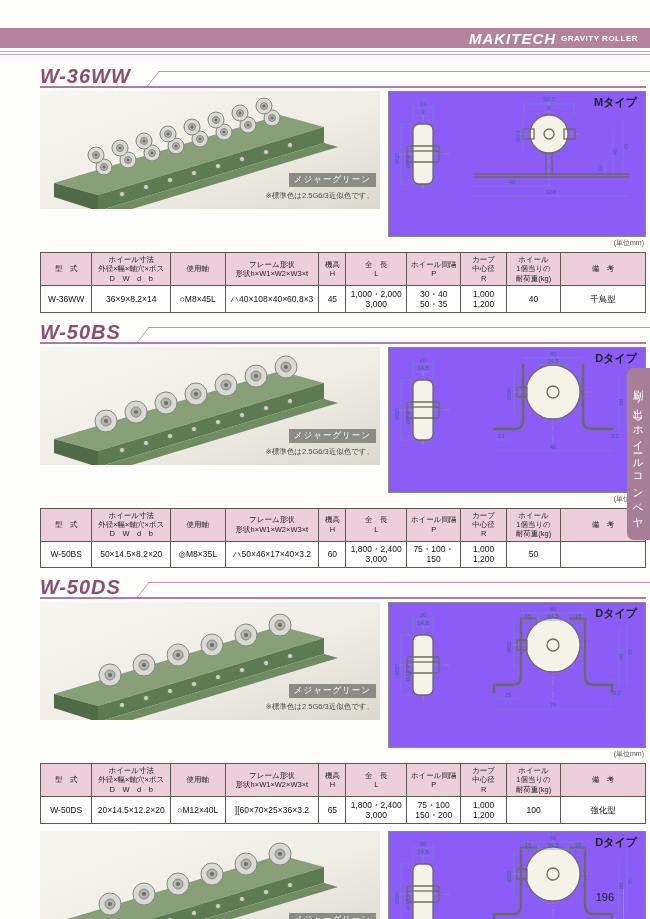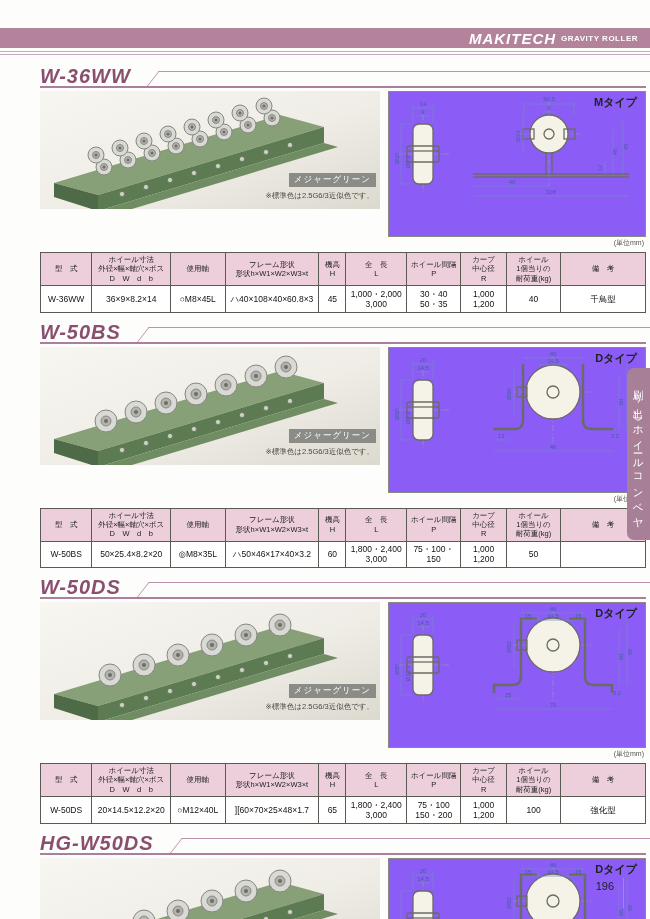--- a/index.html
+++ b/index.html
@@ -31,21 +31,21 @@
   .type-label { position:absolute; top:3px; right:8px; font-weight:bold; font-size:11px; color:#222; }
   .unit-note { text-align:right; font-size:7px; color:#555; margin-top:1px; padding-right:2px; }
 
   table.spec { width:100%; border-collapse:collapse; table-layout:fixed; margin-top:4px; }
   table.spec th, table.spec td { border:1px solid #5a5a55; white-space:pre-line; text-align:center; vertical-align:middle; }
   table.spec th { background:#eccfdb; font-weight:normal; font-size:7.5px; color:#222; line-height:1.25; padding:2px 0; }
   table.spec td { background:#fff; font-size:8.5px; color:#111; padding:2.5px 1px; line-height:1.2; }
 
   
   .side-tab { position:absolute; right:0; top:368px; width:23px; height:172px; background:#a77f96; border-radius:7px 0 0 7px; color:#fff; display:flex; align-items:center; justify-content:center; writing-mode:vertical-rl; font-size:10.5px; letter-spacing:3px; }
-  .page-num { position:absolute; right:26px; bottom:11px; font-size:11px; color:#222; border-right:1px solid #999; padding:2px 9px 16px 2px; }
+  .page-num { position:absolute; right:26px; bottom:0; font-size:11px; color:#222; border-right:1px solid #999; padding:2px 9px 16px 2px; }
 
   
   .part { stroke:#6b6b66; fill:none; stroke-width:1.3; }
   .part2 { stroke:#6b6b66; fill:#f5f2e8; stroke-width:1.3; }
   .partT { stroke:#6b6b66; fill:none; stroke-width:2.4; }
   .dim { stroke:#7388c4; stroke-width:.7; fill:none; }
   .cl { stroke:#9aa0ae; stroke-width:.6; stroke-dasharray:6 2 1.5 2; fill:none; }
   text.d { fill:#44609f; font-size:6px; text-anchor:middle; font-family:"Liberation Sans","DejaVu Sans",sans-serif; }
 </style>
 </head>
@@ -352,21 +352,21 @@
           <th>カーブ
 中心径
 R</th>
           <th>ホイール
 1個当りの
 耐荷重(kg)</th>
           <th>備　考</th>
         </tr>
         <tr>
           <td>W-50BS</td>
-          <td>50×25.4×8.2×20</td>
+          <td>50×14.5×8.2×20</td>
           <td>◎M8×35L</td>
           <td>ハ50×46×17×40×3.2</td>
           <td>60</td>
           <td>1,800・2,400
 3,000</td>
           <td>75・100・150</td>
           <td>1,000
 1,200</td>
           <td>50</td>
           <td></td>
@@ -453,40 +453,36 @@
 R</th>
           <th>ホイール
 1個当りの
 耐荷重(kg)</th>
           <th>備　考</th>
         </tr>
         <tr>
           <td>W-50DS</td>
           <td>20×14.5×12.2×20</td>
           <td>○M12×40L</td>
-          <td>][60×70×25×48×1.7</td>
+          <td>][60×70×25×36×3.2</td>
           <td>65</td>
           <td>1,800・2,400
 3,000</td>
           <td>75・100
 150・200</td>
           <td>1,000
 1,200</td>
           <td>100</td>
           <td>強化型</td>
         </tr>
       </tbody>
         </table>
     </section>
 
     <section class="product">
-      <div class="title-bar">
-        <h2 class="s-title">HG-W50DS</h2>
-        <div class="flag-tail"></div>
-      </div>
       <div class="content-row">
         <div class="photo">
           <svg width="340" height="118" viewBox="0 0 340 118">
             <use href="#railTop"></use>
             <use href="#wheelP" x="70" y="73"></use>
               <use href="#wheelP" x="104" y="63"></use>
               <use href="#wheelP" x="138" y="53"></use>
               <use href="#wheelP" x="172" y="43"></use>
               <use href="#wheelP" x="206" y="33"></use>
               <use href="#wheelP" x="240" y="23"></use>

